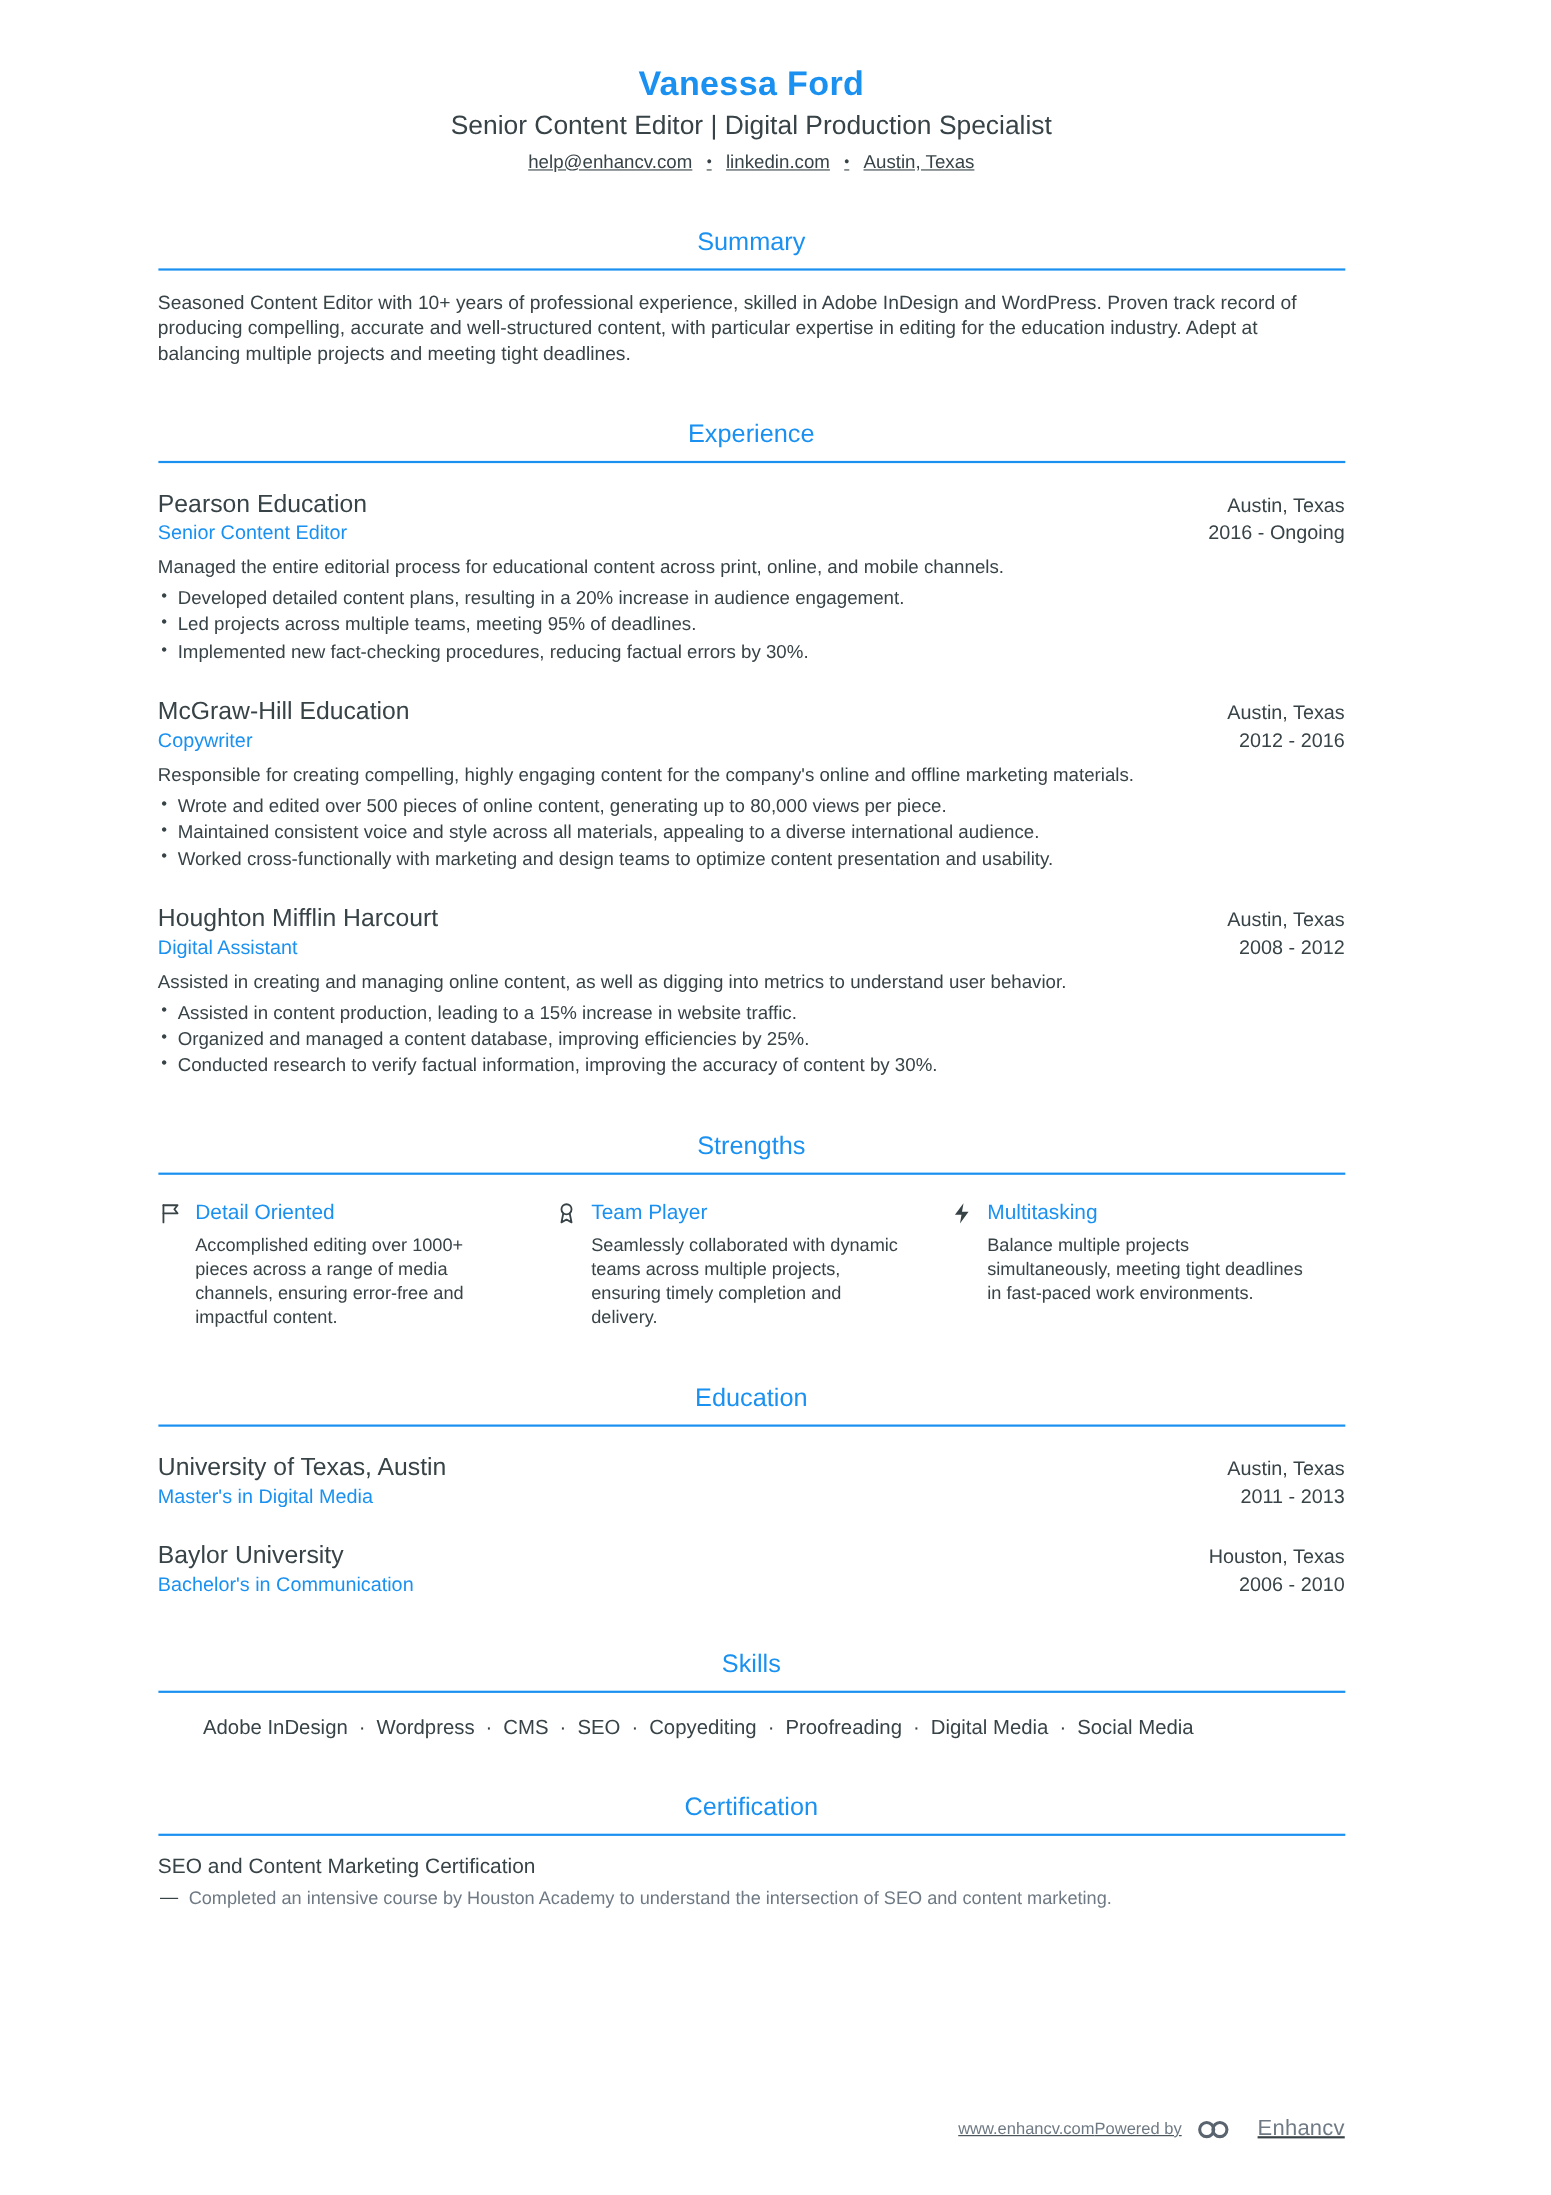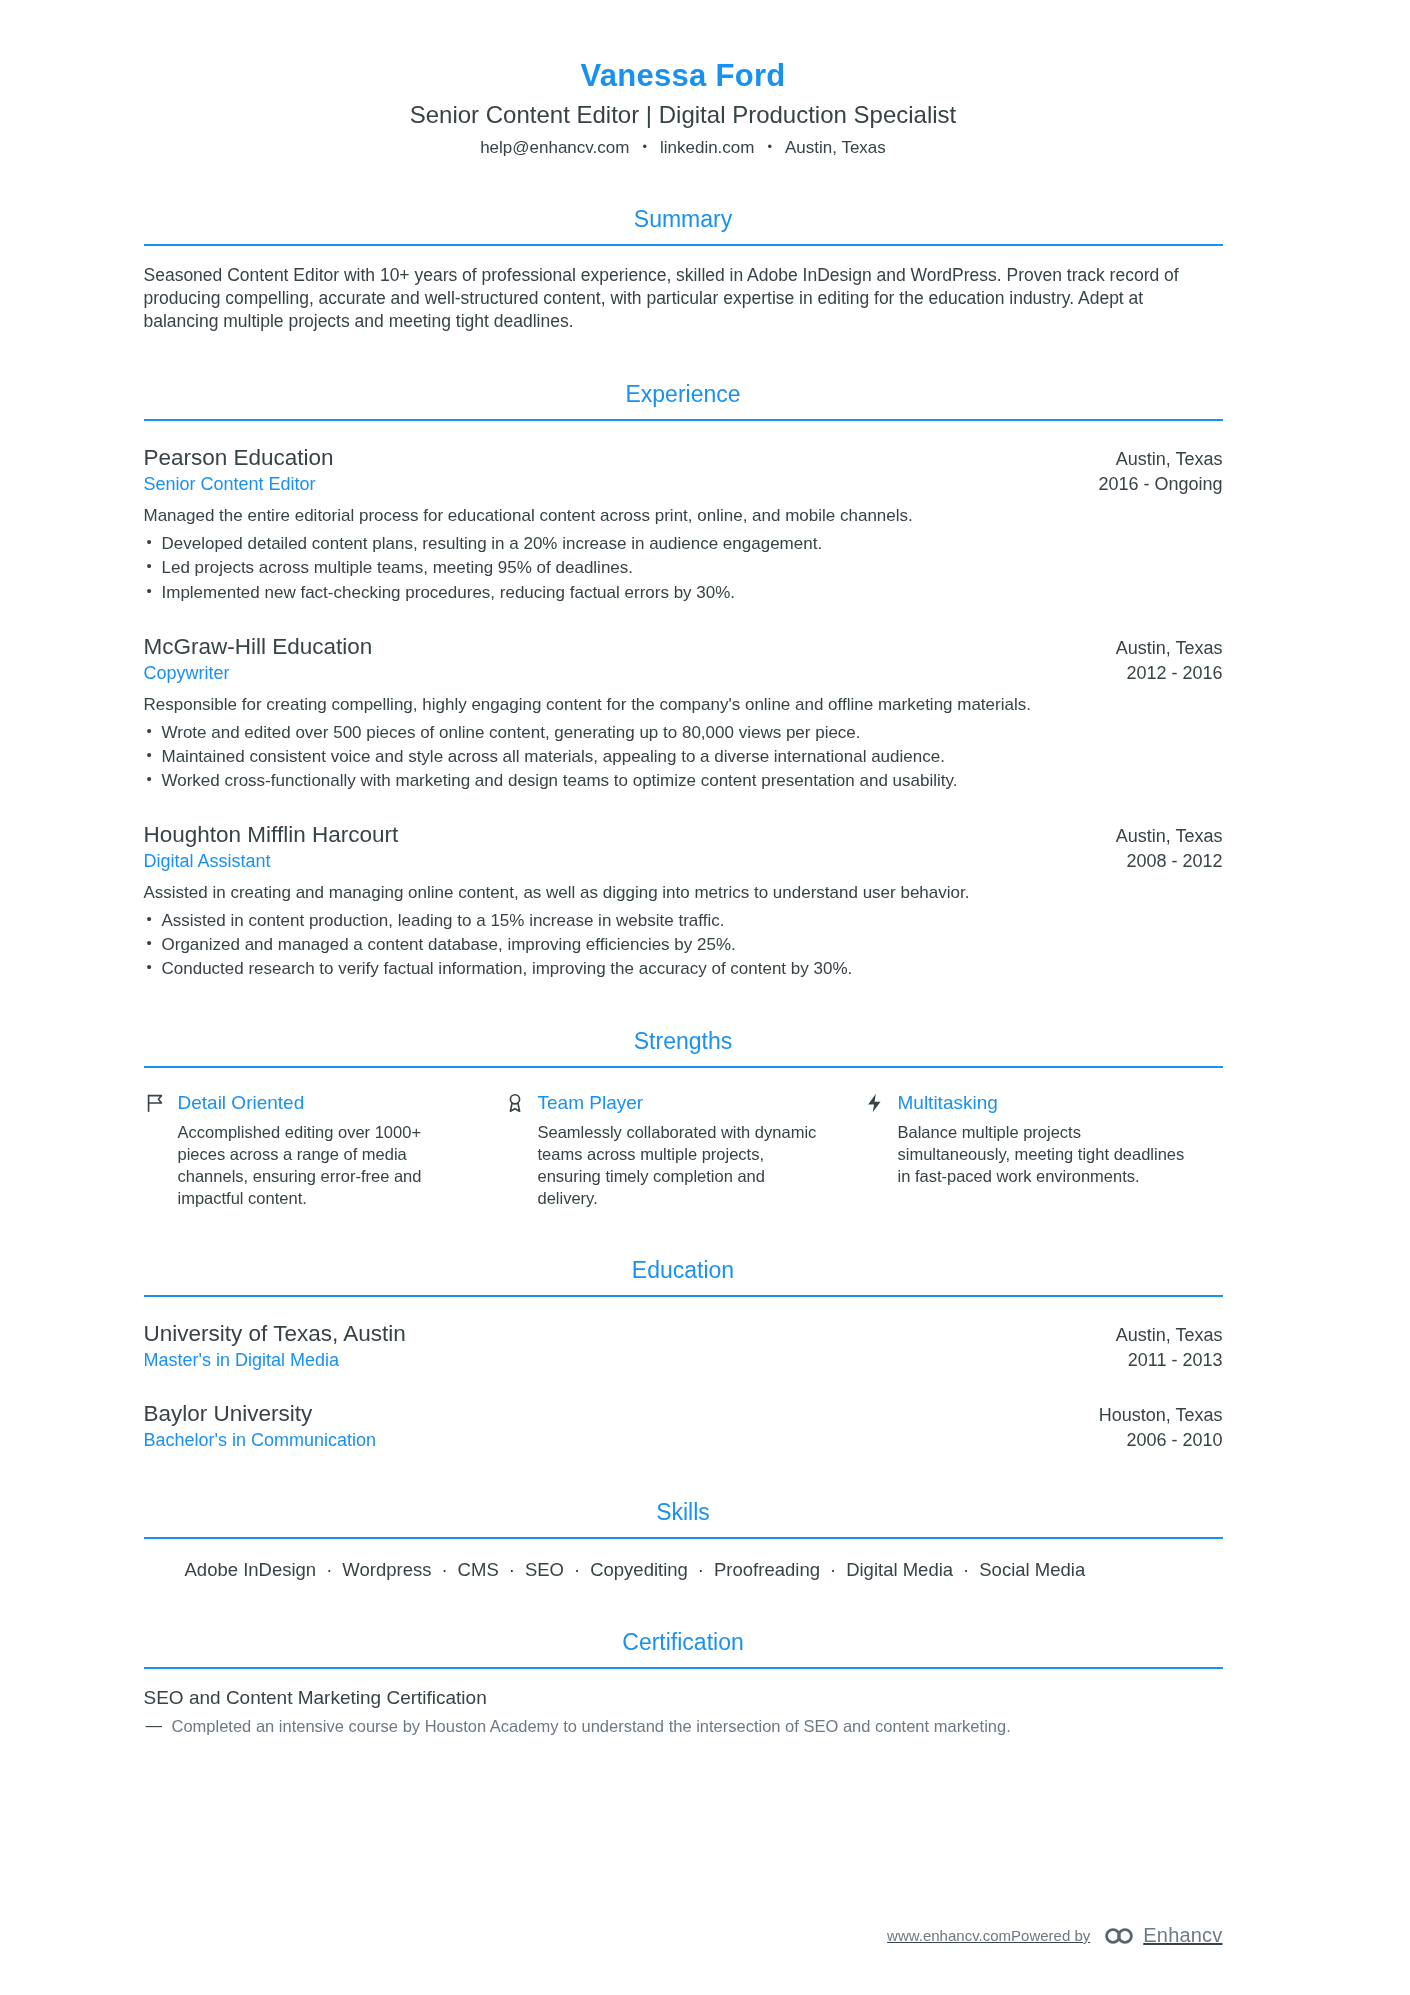--- a/index.html
+++ b/index.html
@@ -33,20 +33,21 @@
   }
   .job-title{
     font-size:24px;
     margin-top:7px;
     color:var(--text,#384347);
   }
   .contacts{
     margin-top:9px;
     font-size:17px;
     color:var(--text,#384347);
+    text-decoration:underline;
   }
   .contact{white-space:nowrap;}
   .contact + .contact::before{
     content:"\2022";
     font-size:13px;
     margin:0 13px;
     position:relative;
     top:-2px;
     color:var(--text,#384347);
   }
@@ -201,21 +202,21 @@
     align-items:center;
     gap:12px;
   }
   .powered-by{
     font-size:15px;
     color:var(--muted,#6e7983);
   }
   .brand{
     display:flex;
     align-items:center;
-    gap:7px;
+    gap:23px;
   }
   .brand-mark svg{display:block;}
   .brand-name{
     font-size:20px;
     color:#707a84;
     letter-spacing:.2px;
   }
 </style>
 </head>
 <body>

